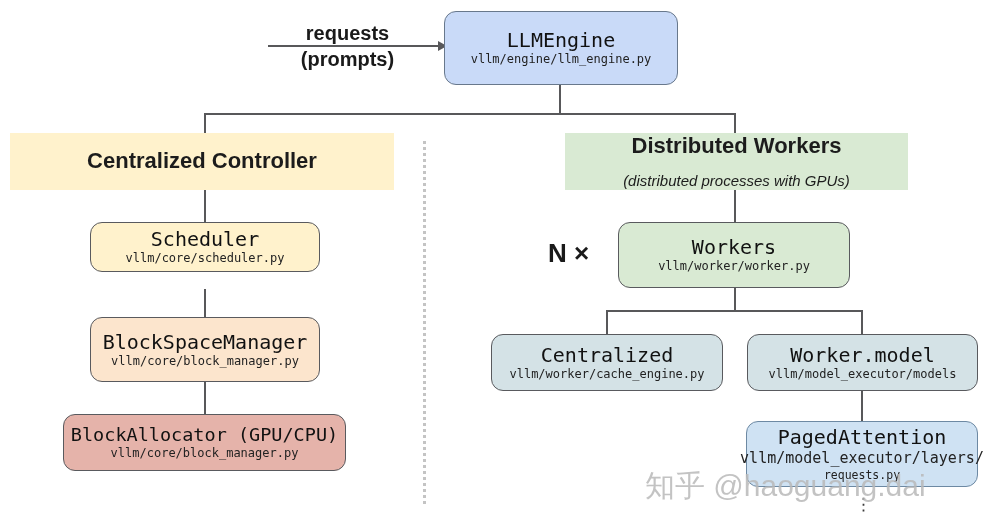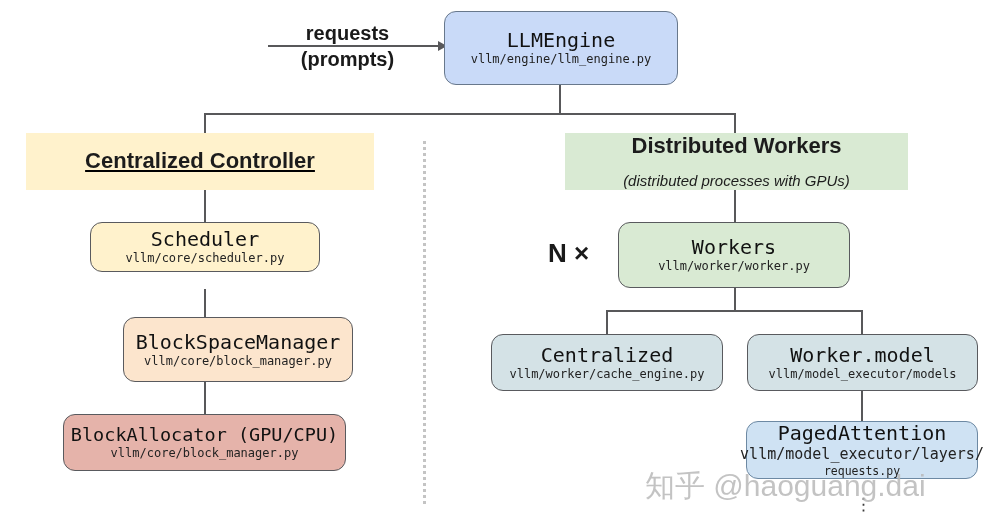--- a/index.html
+++ b/index.html
@@ -95,35 +95,35 @@
   <div class="flow-label" style="left:280px; top:20px; width:135px;">
     <div>requests</div>
     <div>(prompts)</div>
   </div>
 
   <div class="node fill-llm" style="left:444px; top:11px; width:234px; height:74px;">
     <div class="node-title mono">LLMEngine</div>
     <div class="node-path mono">vllm/engine/llm_engine.py</div>
   </div>
 
-  <div class="section-header fill-yel" style="left:26px; top:133px; width:348px; height:57px;text-decoration:underline;">
+  <div class="section-header fill-yel" style="left:10px; top:133px; width:384px; height:57px;">
     <div class="section-title">Centralized Controller</div>
   </div>
 
   <div class="section-header fill-grn" style="left:565px; top:133px; width:343px; height:57px;justify-content:space-between;">
     <div class="section-title">Distributed Workers</div>
     <div class="section-sub">(distributed processes with GPUs)</div>
   </div>
 
   <div class="node fill-yel" style="left:90px; top:222px; width:230px; height:50px;">
     <div class="node-title mono">Scheduler</div>
     <div class="node-path mono">vllm/core/scheduler.py</div>
   </div>
 
-  <div class="node fill-org" style="left:90px; top:317px; width:230px; height:65px;margin-left:33px;">
+  <div class="node fill-org" style="left:90px; top:317px; width:230px; height:65px;">
     <div class="node-title mono">BlockSpaceManager</div>
     <div class="node-path mono">vllm/core/block_manager.py</div>
   </div>
 
   <div class="node fill-red" style="left:63px; top:414px; width:283px; height:57px;">
     <div class="node-title mono small">BlockAllocator (GPU/CPU)</div>
     <div class="node-path mono">vllm/core/block_manager.py</div>
   </div>
 
   <div class="multiplier" style="left:548px; top:238px;">N ×</div>
@@ -136,21 +136,21 @@
   <div class="node fill-cyan" style="left:491px; top:334px; width:232px; height:57px;">
     <div class="node-title mono">Centralized</div>
     <div class="node-path mono">vllm/worker/cache_engine.py</div>
   </div>
 
   <div class="node fill-cyan" style="left:747px; top:334px; width:231px; height:57px;">
     <div class="node-title mono">Worker.model</div>
     <div class="node-path mono">vllm/model_executor/models</div>
   </div>
 
-  <div class="node fill-blue" style="left:746px; top:421px; width:232px; height:58px;">
+  <div class="node fill-blue" style="left:746px; top:421px; width:232px; height:66px;">
     <div class="node-title mono">PagedAttention</div>
     <div class="node-path mono" style="font-size:15px;">vllm/model_executor/layers/</div>
     <div class="node-path mono" style="font-size:11.5px;">requests.py</div>
   </div>
 
   <div class="ellipsis-mark" style="left:855px; top:494px;">⋮</div>
 
   <div class="watermark" style="left:645px; top:466px;">知乎 @haoguang.dai</div>
 
 </div>

